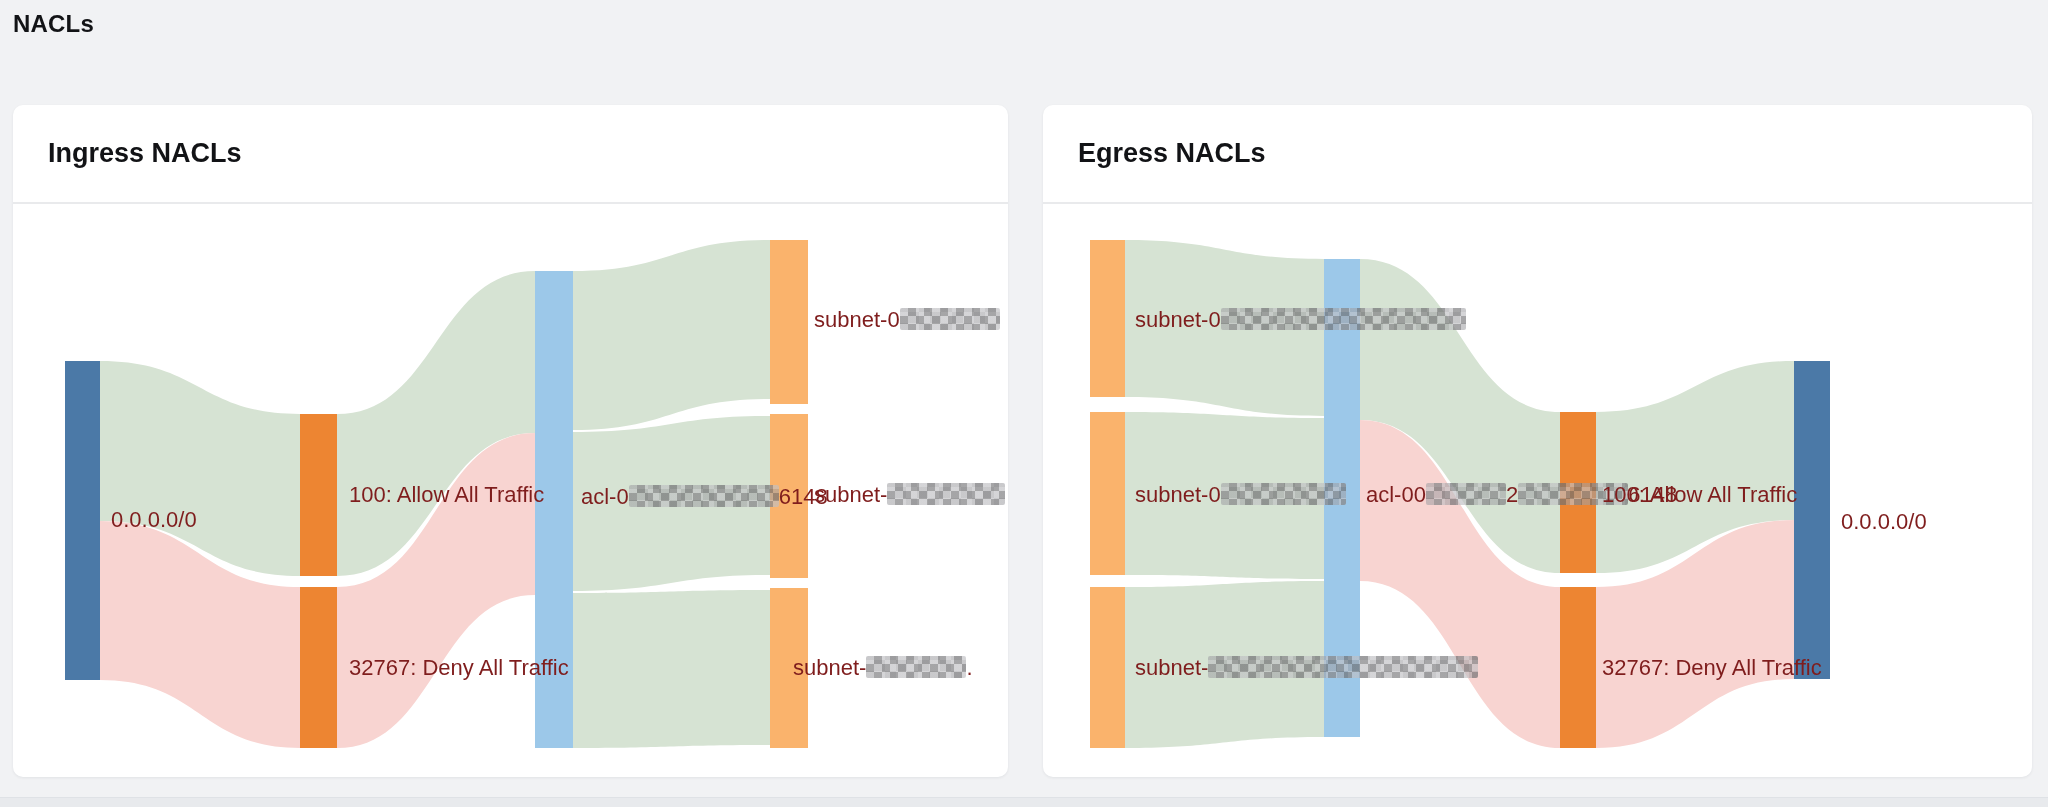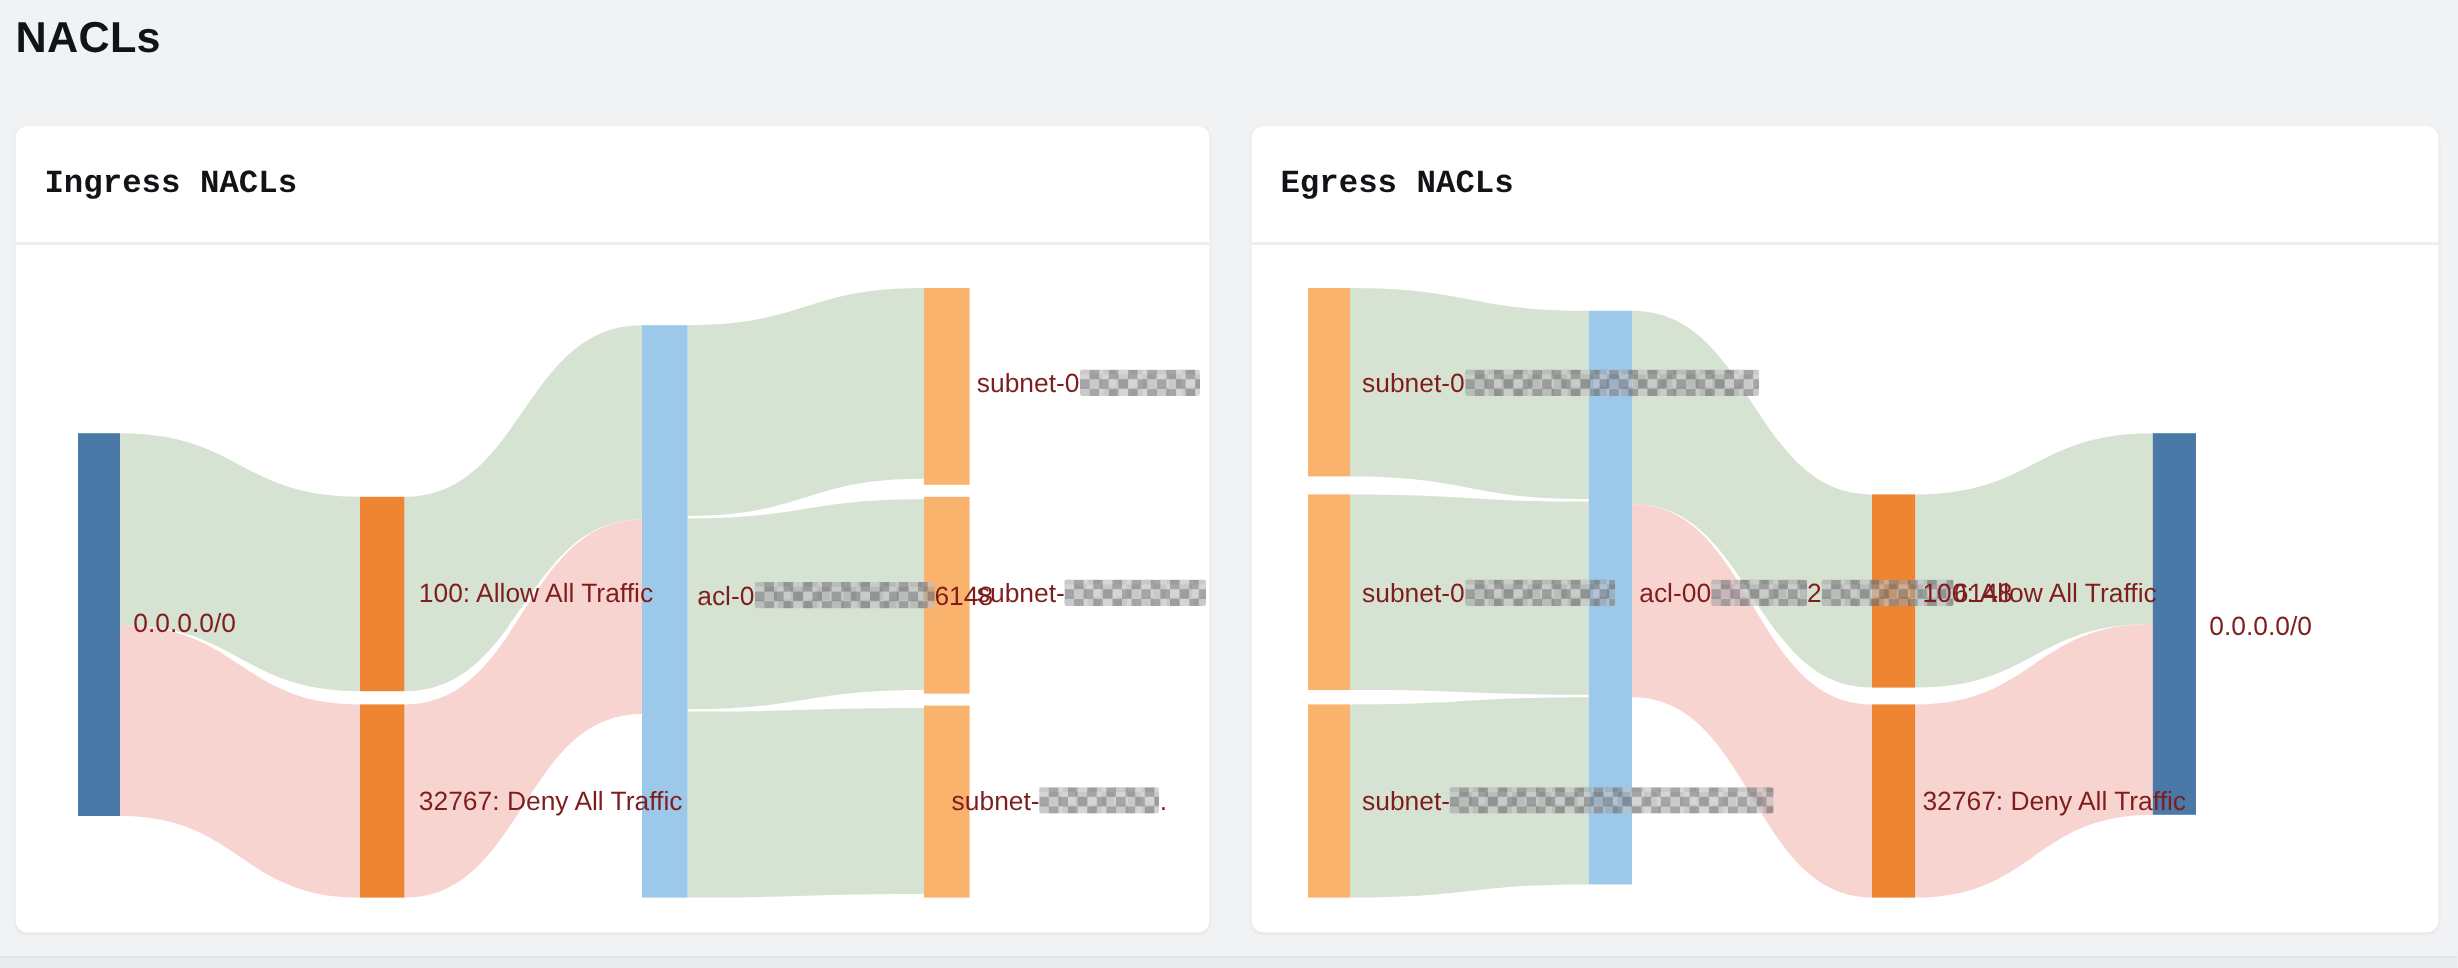--- a/index.html
+++ b/index.html
@@ -1,21 +1,21 @@
 <!DOCTYPE html>
 <html><head>
 <meta charset="utf-8">
 <style>
   html,body{margin:0;padding:0;background:#F1F2F4;font-family:"Liberation Sans",sans-serif;}
   #screen{position:relative;width:2048px;height:807px;background:#F1F2F4;overflow:hidden;}
-  .page-title{position:absolute;left:13px;top:10px;font-size:36px;font-weight:800;color:#121316;letter-spacing:.2px;}
+  .page-title{position:absolute;left:13px;top:10px;font-size:24px;font-weight:800;color:#121316;letter-spacing:.2px;}
   .card{position:absolute;top:105px;background:#fff;border-radius:10px;box-shadow:0 1px 3px rgba(16,24,40,.07);overflow:hidden;}
   #card-ingress{left:13px;width:995px;height:672px;}
   #card-egress{left:1043px;width:989px;height:672px;}
-  .card-header{height:99px;display:flex;align-items:center;padding:0 24px;border-bottom:2px solid #E9EAEC;box-sizing:border-box;font-family:Liberation Mono, monospace;}
+  .card-header{height:99px;display:flex;align-items:center;padding:0 35px;border-bottom:2px solid #E9EAEC;box-sizing:border-box;}
   .card-title{font-size:27px;font-weight:800;color:#121316;}
   .sankey{position:absolute;left:0;top:0;width:100%;height:100%;}
   .sankey svg{position:absolute;left:0;top:0;}
   .labels{position:absolute;left:0;top:0;width:100%;height:100%;pointer-events:none;}
   .lbl{position:absolute;transform:translateY(-50%);font-size:22px;color:#7f1d1d;white-space:nowrap;line-height:1;}
   .blur{display:inline-block;height:22px;border-radius:2px;vertical-align:middle;margin-top:-4px;
         background:
           repeating-conic-gradient(rgba(105,105,108,.55) 0% 25%, rgba(170,170,174,.38) 0% 50%) 0 0/16px 16px,
           repeating-conic-gradient(rgba(220,220,222,.45) 0% 25%, rgba(140,140,144,.30) 0% 50%) 8px 4px/22px 22px;}
   .footer-strip{position:absolute;left:0;bottom:0;width:100%;height:9px;background:#E8EAED;border-top:1px solid #DFE2E6;}

